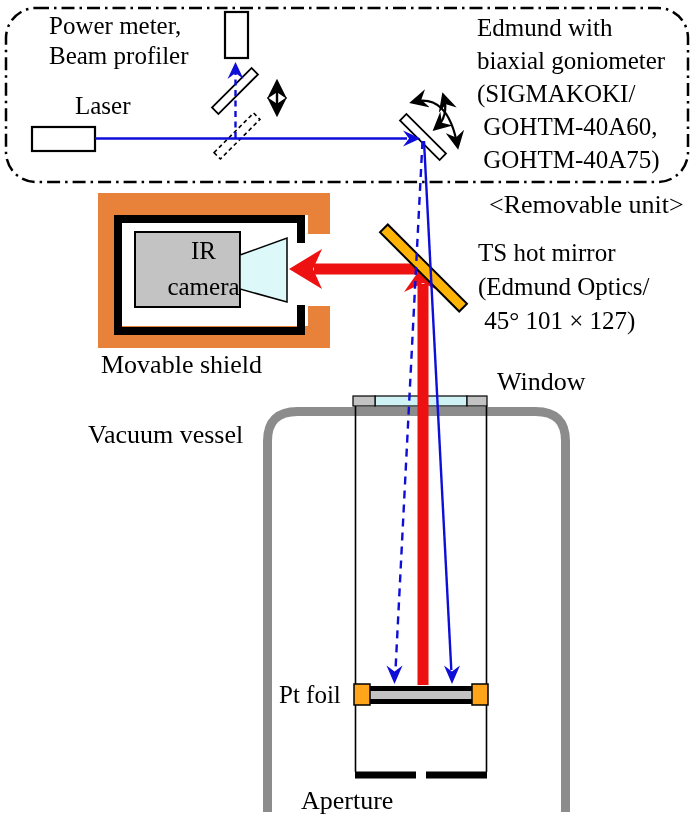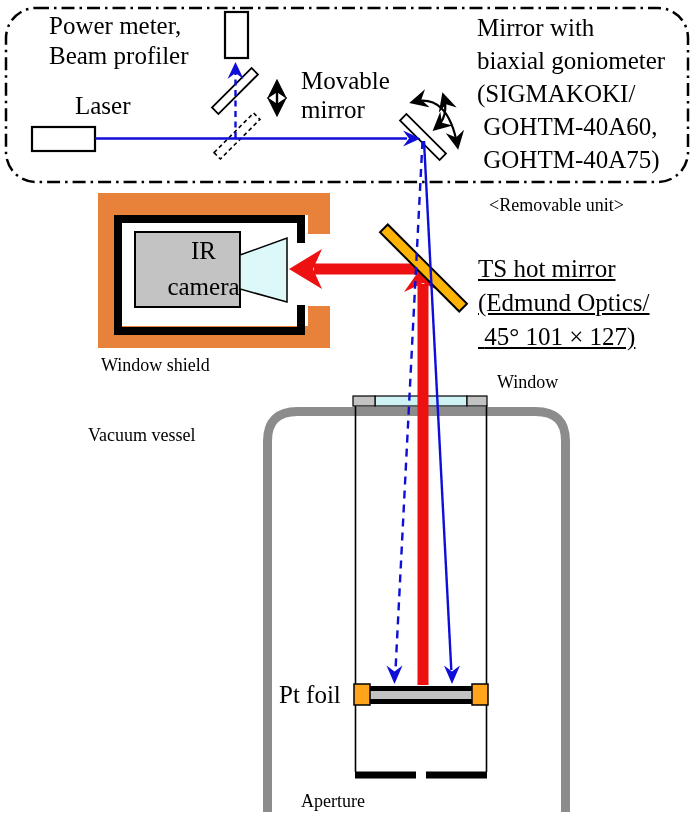--- a/index.html
+++ b/index.html
@@ -11,21 +11,21 @@
     overflow:hidden;
   }
   .canvas svg{position:absolute;left:0;top:0;}
   .lbl{
     position:absolute;
     color:#000;
     font-size:25px;
     line-height:30px;
     white-space:pre-wrap;
   }
-  .lbl.s26{font-size:18px;}
+  .lbl.s26{font-size:26px;}
   .lbl.lh33{line-height:33px;}
   .lbl.lh34{line-height:34px;}
   .lbl.lh29{line-height:29px;}
   .lbl.center{text-align:center;}
 </style>
 </head>
 <body>
 
 <div class="canvas">
 
@@ -106,32 +106,30 @@
     <polygon points="420.5,138.5 403,130.5 409,138.5 403,146.5"></polygon>
     <polygon points="235.5,62 227.5,79 235.5,73 243.5,79"></polygon>
     <polygon points="452,684 444,665.5 452,671.5 460,665.5"></polygon>
     <polygon points="394.5,684 386.5,665.5 394.5,671.5 402.5,665.5"></polygon>
   </g>
 </svg>
 
 <div class="lbl" style="left:49px;top:11px;">Power meter,
 Beam profiler</div>
 <div class="lbl" style="left:33px;top:91px;margin-left:42px;">Laser</div>
-<div class="lbl lh29" style="left:301px;top:66px;">Movable
-mirror</div>
-<div class="lbl lh33" style="left:477px;top:11px;">Mirror with
+<div class="lbl lh33" style="left:477px;top:11px;">Edmund with
 biaxial goniometer
 (SIGMAKOKI/
  GOHTM-40A60,
  GOHTM-40A75)</div>
 <div class="lbl s26" style="left:489px;top:190px;">&lt;Removable unit&gt;</div>
-<div class="lbl lh34" style="left:478px;top:252px;text-decoration:underline;">TS hot mirror
+<div class="lbl lh34" style="left:478px;top:236px;">TS hot mirror
 (Edmund Optics/
  45° 101 × 127)</div>
-<div class="lbl s26" style="left:101px;top:350px;">Window shield</div>
+<div class="lbl s26" style="left:101px;top:350px;">Movable shield</div>
 <div class="lbl center" style="left:135px;top:233px;width:105px;line-height:36px;padding-left:16px;">IR
 camera</div>
 <div class="lbl s26" style="left:88px;top:420px;">Vacuum vessel</div>
 <div class="lbl s26" style="left:497px;top:367px;">Window</div>
 <div class="lbl" style="left:279px;top:680px;">Pt foil</div>
 <div class="lbl s26" style="left:301px;top:786px;text-align:right;">Aperture</div>
 
 </div>
 
 </body></html>

